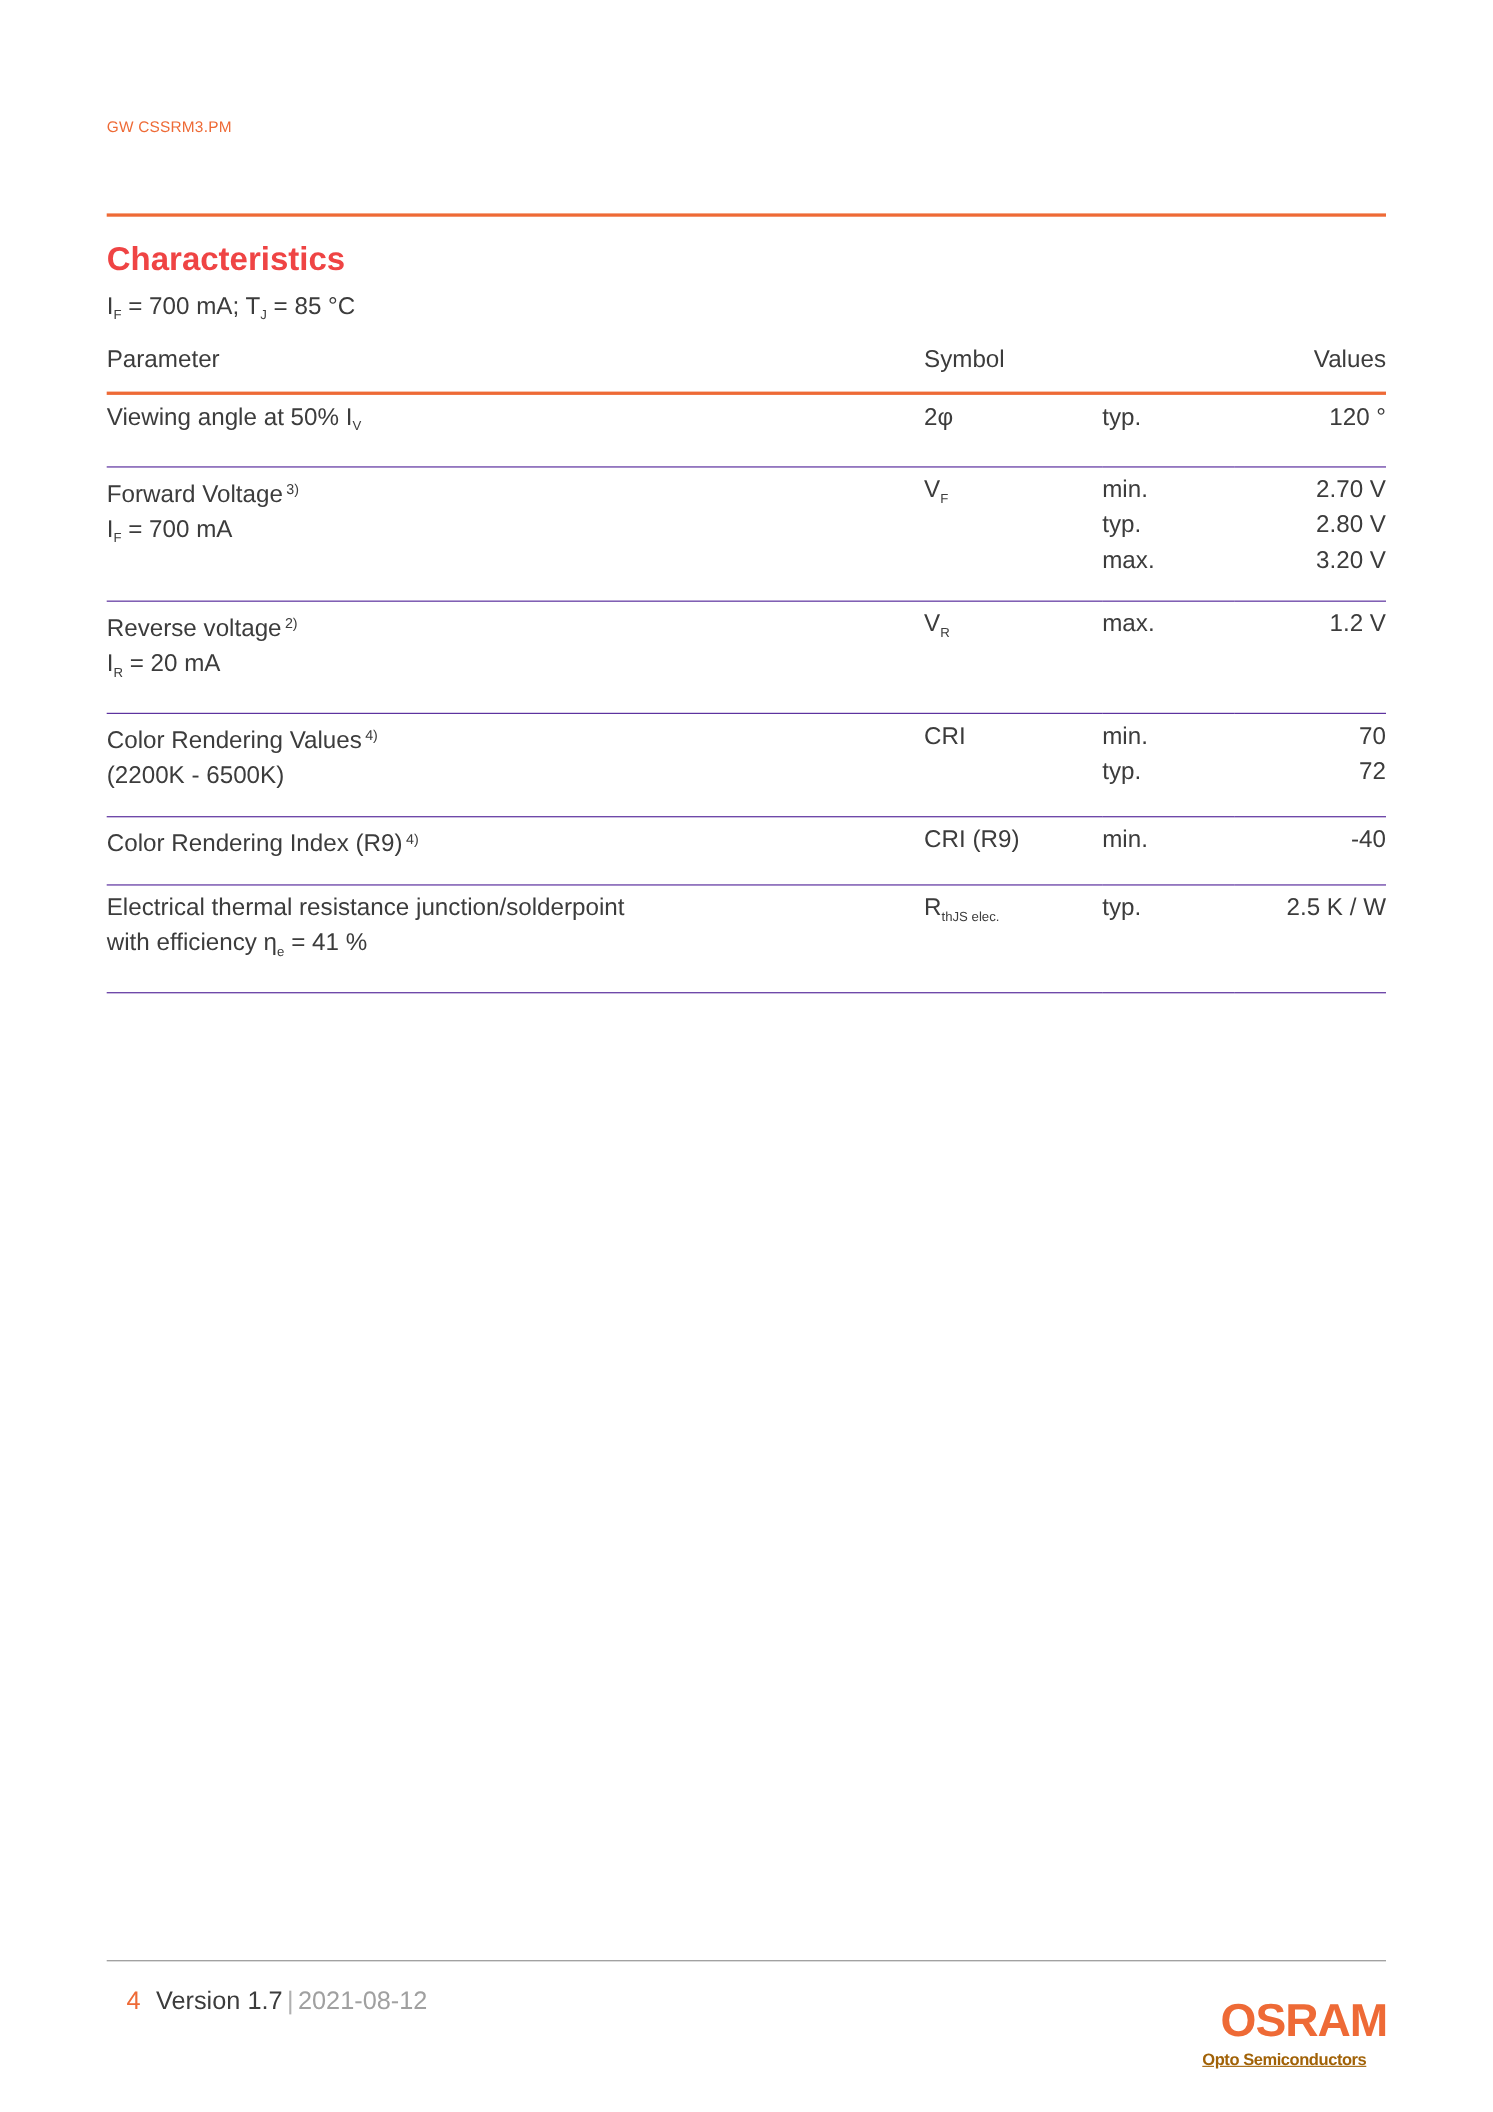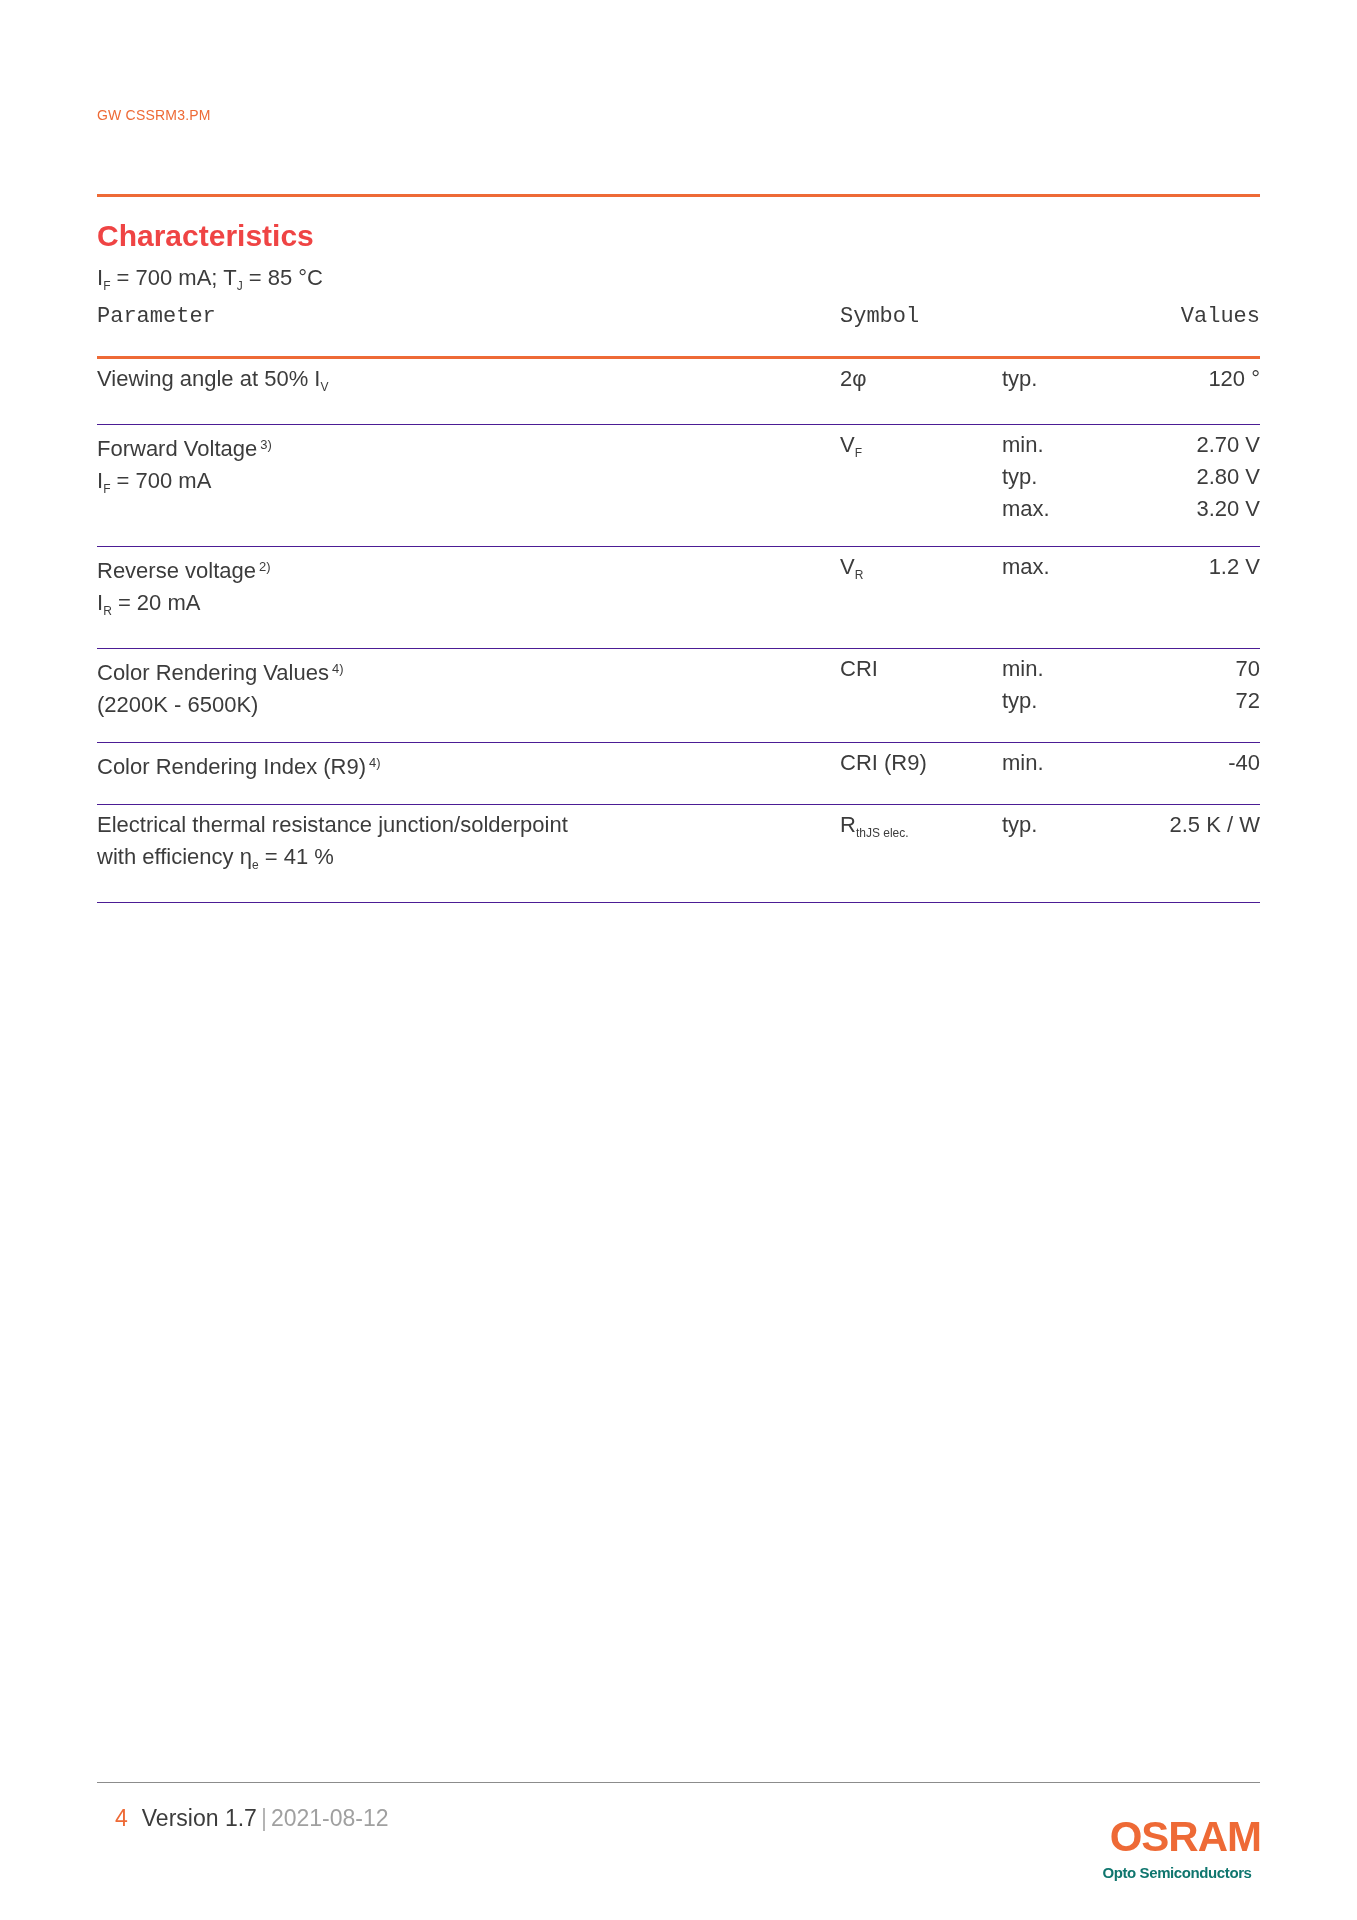--- a/index.html
+++ b/index.html
@@ -3,21 +3,21 @@
 <meta charset="utf-8">
 <style>
   html, body { margin:0; padding:0; background:#ffffff; }
   body { width:1357px; height:1920px; position:relative; overflow:hidden;
          font-family:"Liberation Sans", "DejaVu Sans", sans-serif; color:#3c3c3c; }
   .abs { position:absolute; }
   .doc-id { left:97px; top:107px; font-size:14px; color:#ee6a36; letter-spacing:0.2px; }
   .rule-top { left:97px; top:194px; width:1163px; height:3px; background:#ee6a36; }
   .section-title { left:97px; top:219px; font-size:30px; font-weight:bold; color:#ef4444; }
   .conditions { left:97px; top:265px; font-size:22px; }
-  .th { top:304px; font-size:22px;font-family:Liberation Mono, monospace; }
+  .th { top:314px; font-size:22px; }
   .th-param { left:97px; }
   .th-symbol { left:840px; }
   .th-values { right:97px; }
   .rule-head { left:97px; top:356px; width:1163px; height:3px; background:#ee6a36; }
   table.chars { position:absolute; left:97px; top:359px; width:1163px; border-collapse:collapse; font-size:22px; }
   table.chars td { vertical-align:top; padding:0; line-height:32px; }
   table.chars tr.row td { border-bottom:1px solid #4c1d95; padding-top:4px; padding-bottom:21px; }
   td.c-param { width:743px; }
   td.c-sym { width:162px; }
   td.c-qual { width:120px; }
@@ -26,21 +26,21 @@
   sup.n { font-size:13px; vertical-align:7px; margin-left:3px; }
   .line { display:block; }
   .rule-foot { left:97px; top:1782px; width:1163px; height:1px; background:#8c8c8c; }
   .footer { left:115px; top:1805px; font-size:23px; }
   .page-num { color:#ee6a36; margin-right:14px; }
   .version { color:#3c3c3c; }
   .sep { color:#b0b0b0; margin:0 4px; }
   .date { color:#a0a0a0; }
   .logo { left:1093px; top:1818px; width:168px; }
   .logo-main { font-size:42px; font-weight:bold; color:#ee6a36; letter-spacing:-1px; line-height:38px; display:block; text-align:right; }
-  .logo-sub { font-size:15px; font-weight:bold; color:#0f766e; display:block; text-align:center; letter-spacing:-0.4px; margin-top:8px; }
+  .logo-sub { font-size:15px; font-weight:bold; color:#a16207; display:block; text-align:left; letter-spacing:-0.4px; margin-top:8px;text-decoration:underline; }
 </style>
 </head>
 <body>
 
 <div class="abs doc-id">GW CSSRM3.PM</div>
 <div class="abs rule-top"></div>
 
 <div class="abs section-title">Characteristics</div>
 <div class="abs conditions"><span>I</span><sub class="s">F</sub><span> = 700 mA; T</span><sub class="s">J</sub><span> = 85 °C</span></div>
 

